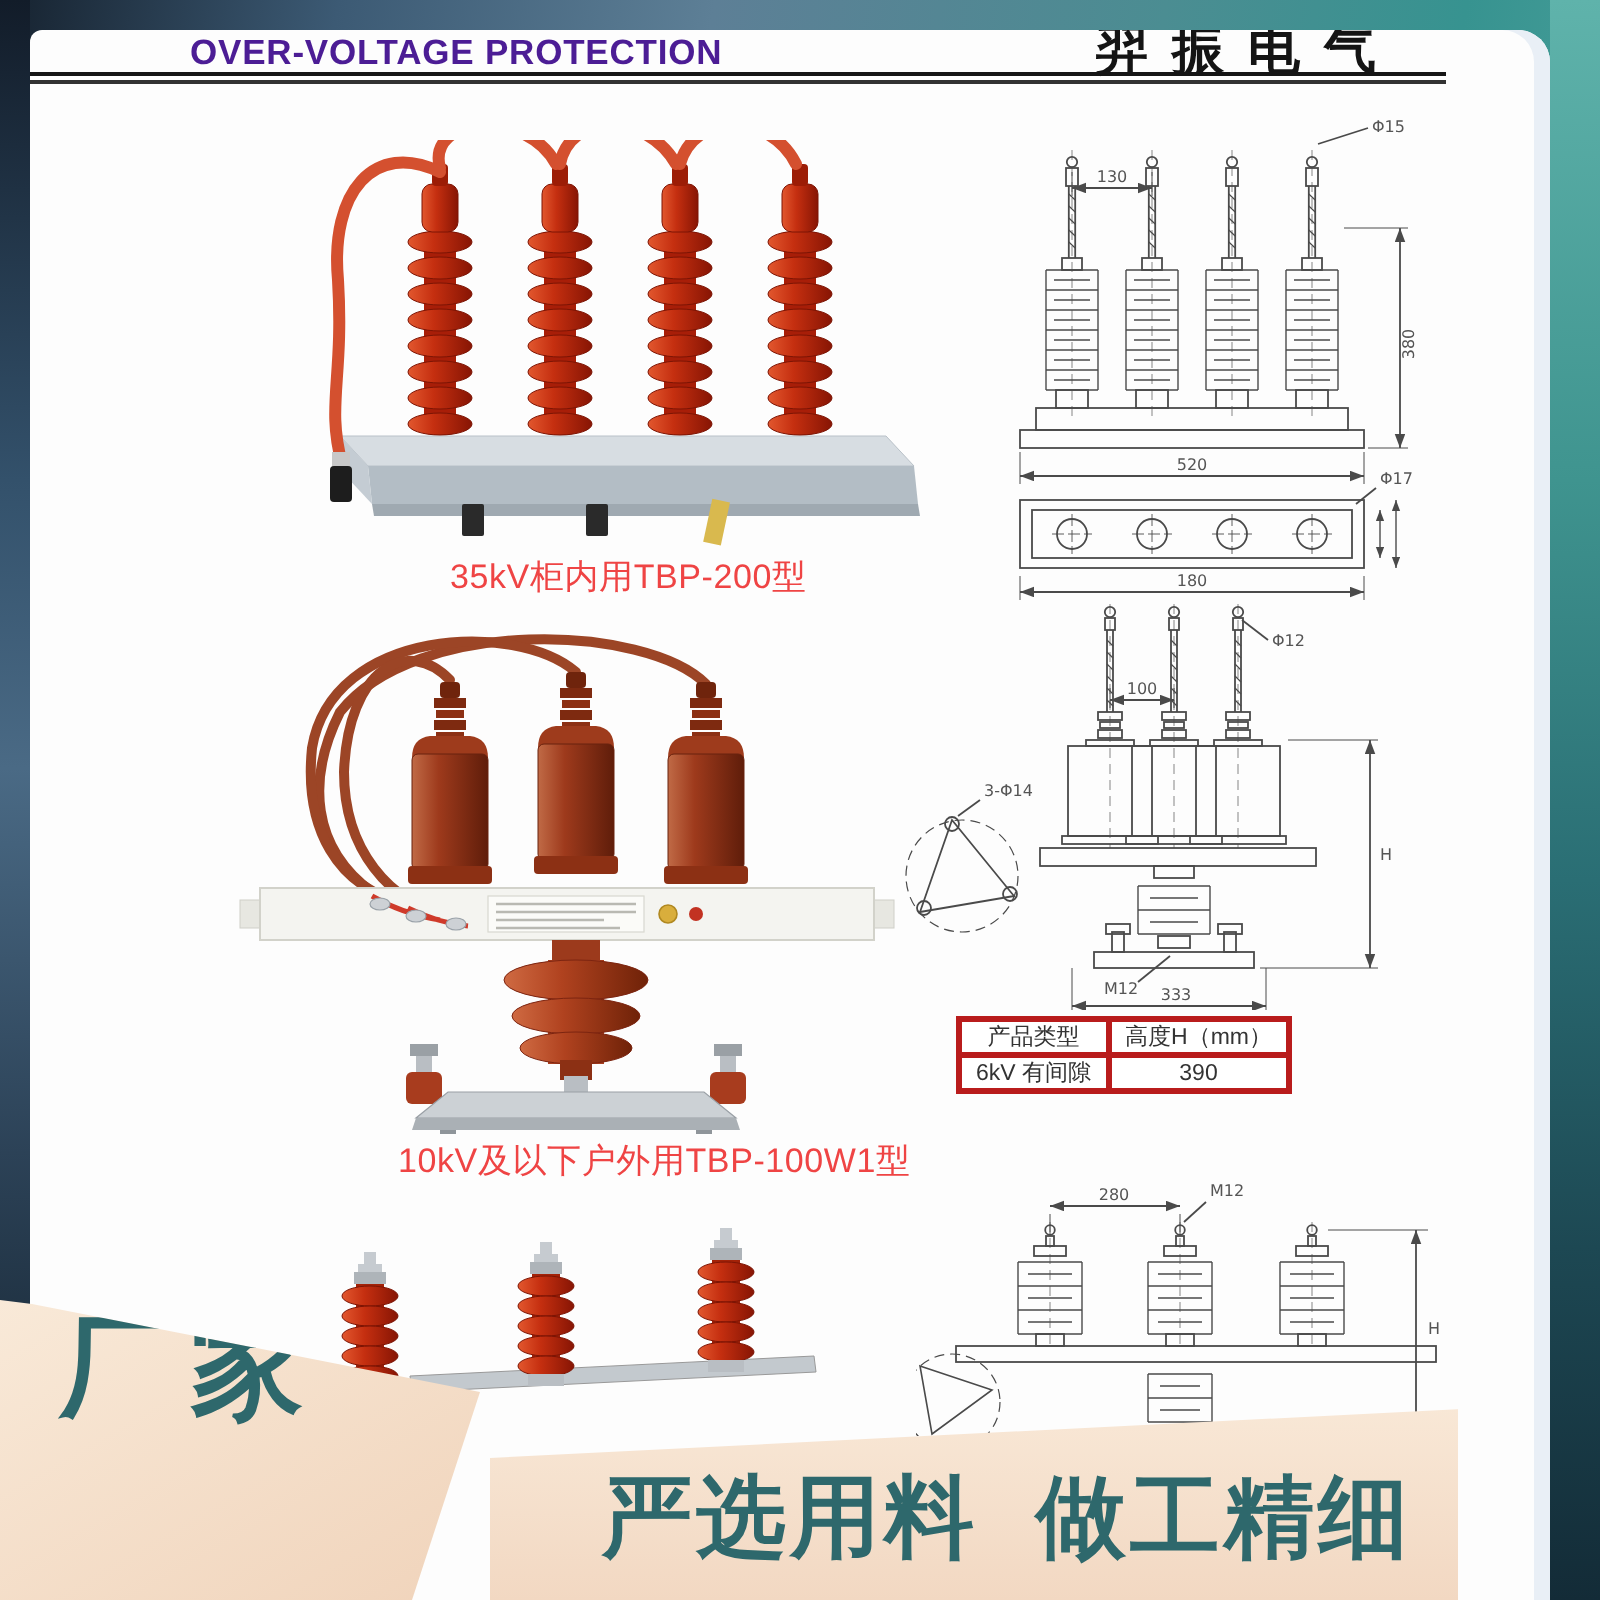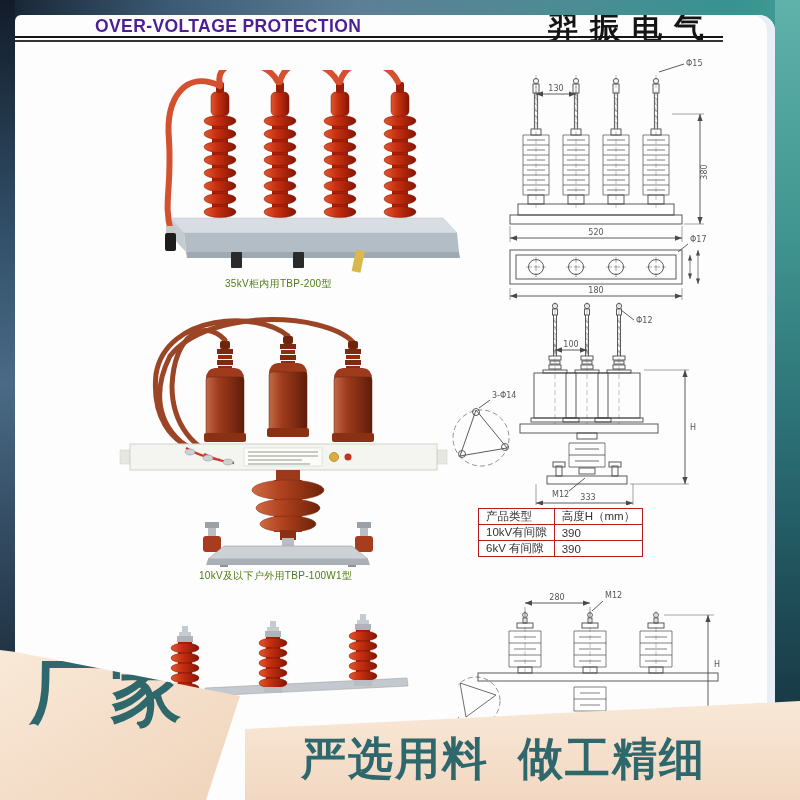--- a/index.html
+++ b/index.html
@@ -9,38 +9,38 @@
       background:linear-gradient(100deg,#16222f 0%,#3c5a74 18%,#5d7f96 38%,#4b8d92 62%,#379390 78%,#57aaa2 100%)}
   .strip-left{position:absolute;left:0;top:0;width:15px;height:100%;z-index:0;
       background:linear-gradient(180deg,#121c29 0%,#33516b 30%,#4a6a85 48%,#2c4257 72%,#0d1a24 100%)}
   .strip-right{position:absolute;right:0;top:0;width:25px;height:100%;z-index:0;
       background:linear-gradient(180deg,#5fb3ab 0%,#3f948f 30%,#2a6e74 55%,#1d4853 78%,#132b37 100%)}
   .panel{position:absolute;left:15px;top:15px;right:25px;bottom:0;background:#fdfdfd;
       border-radius:6px 16px 0 0;z-index:1;box-shadow:inset -8px 0 0 #e9eff6}
   .title{position:absolute;left:95px;top:16px;font-size:17.5px;font-weight:bold;
       color:#4c1d95;letter-spacing:.4px;z-index:2;white-space:nowrap}
   .brand-wrap{position:absolute;left:548px;top:15px;width:190px;height:25px;overflow:hidden;z-index:2}
-  .brand{margin-top:-7px;font-size:30px;font-weight:bold;letter-spacing:12px;color:#141414;white-space:nowrap}
+  .brand{margin-top:-7px;font-size:26px;font-weight:bold;letter-spacing:12px;color:#141414;white-space:nowrap}
   .rule{position:absolute;left:15px;top:36px;width:708px;height:2px;z-index:2;
       border-top:2.5px solid #151515;border-bottom:2px solid #333;background:transparent}
-  .caption{position:absolute;font-size:10px;color:#4d7c0f;z-index:2;letter-spacing:.3px;white-space:nowrap}
+  .caption{position:absolute;font-size:17px;color:#ef4444;z-index:2;letter-spacing:.3px;white-space:nowrap}
   #cap1{left:225px;top:277px}
   #cap2{left:199px;top:569px}
   svg.photo,svg.tech{position:absolute;z-index:2}
   .tech text{font-size:8px;fill:#555;stroke:none;font-family:"DejaVu Sans",sans-serif}
   table.spec{position:absolute;left:478px;top:508px;border-collapse:collapse;z-index:2;
       font-size:11.5px;color:#333;background:#fff}
-  .spec th,.spec td{border:1px solid #b91c1c;padding:0 7px;height:13.5px;text-align:left;font-weight:normal;white-space:nowrap}
+  .spec th,.spec td{border:3px solid #b91c1c;padding:0 7px;height:13.5px;text-align:center;font-weight:normal;white-space:nowrap}
   .supply{position:absolute;left:0;top:640px;width:252px;height:160px;z-index:4;
       background:linear-gradient(150deg,#f9ead9,#f0d3ba);
       clip-path:polygon(0 10px,16px 12px,240px 56px,206px 160px,0 160px)}
-  .supply div{position:absolute;font-size:72px;font-weight:bold;color:#2e686c;letter-spacing:8px;line-height:1;white-space:nowrap}
+  .supply div{position:absolute;font-size:57px;font-weight:bold;color:#2e686c;letter-spacing:8px;line-height:1;white-space:nowrap}
   .supply .l1{left:30px;top:16px}
   .supply .l2{left:38px;top:84px}
-  .quality{position:absolute;left:245px;top:695px;width:555px;height:105px;z-index:3;
+  .quality{position:absolute;left:245px;top:695px;width:484px;height:105px;z-index:3;
       background:linear-gradient(180deg,#f9e9d8,#f2d8c2);
       clip-path:polygon(0 34px,555px 6px,555px 105px,0 105px)}
   .quality div{position:absolute;left:56px;top:34px;font-size:45px;font-weight:bold;
       color:#2e686c;letter-spacing:2px;white-space:pre}
 </style>
 </head>
 <body>
 
 <div class="bg"></div>
 <div class="strip-left"></div>
@@ -300,24 +300,20 @@
   <text x="44" y="98">3-Φ14</text>
 </svg>
 
 <table class="spec">
   <tbody>
       <tr>
     <th>产品类型</th>
     <th>高度H（mm）</th>
   </tr>
   <tr>
-    <td>10kV有间隙</td>
-    <td>390</td>
-  </tr>
-  <tr>
     <td>6kV 有间隙</td>
     <td>390</td>
   </tr>
 </tbody>
   </table>
 
 <svg class="photo" style="left:145px;top:592px" width="320" height="125" viewBox="0 0 320 125">
   <defs>
     <g id="p3a">
       <rect x="-3" y="-68" width="6" height="6" fill="#c6cbd0"></rect>

